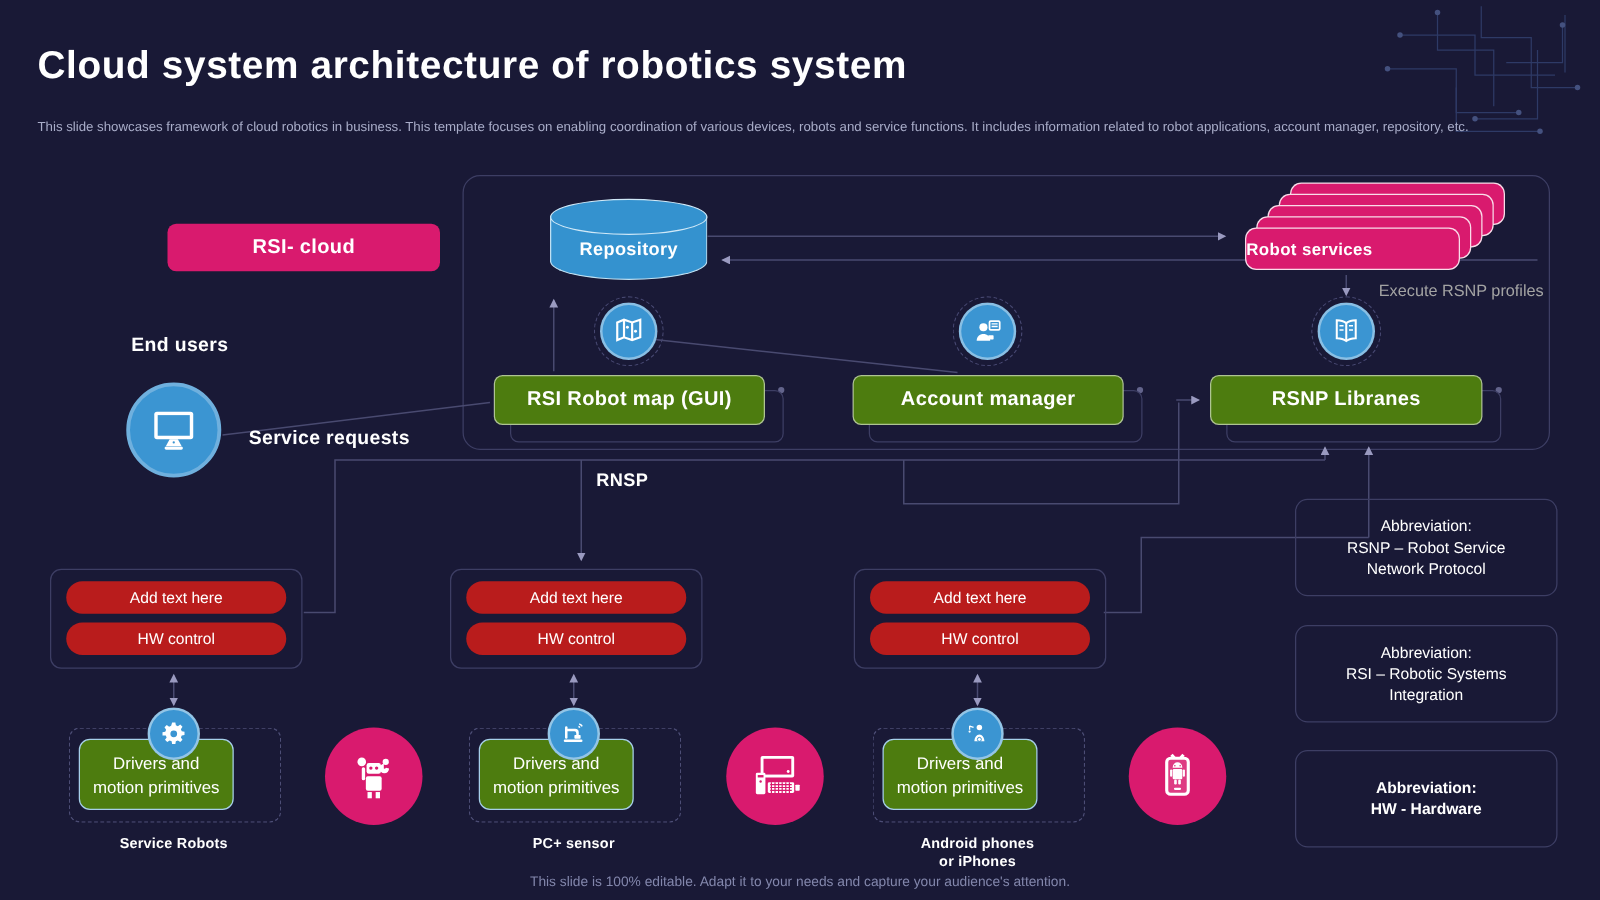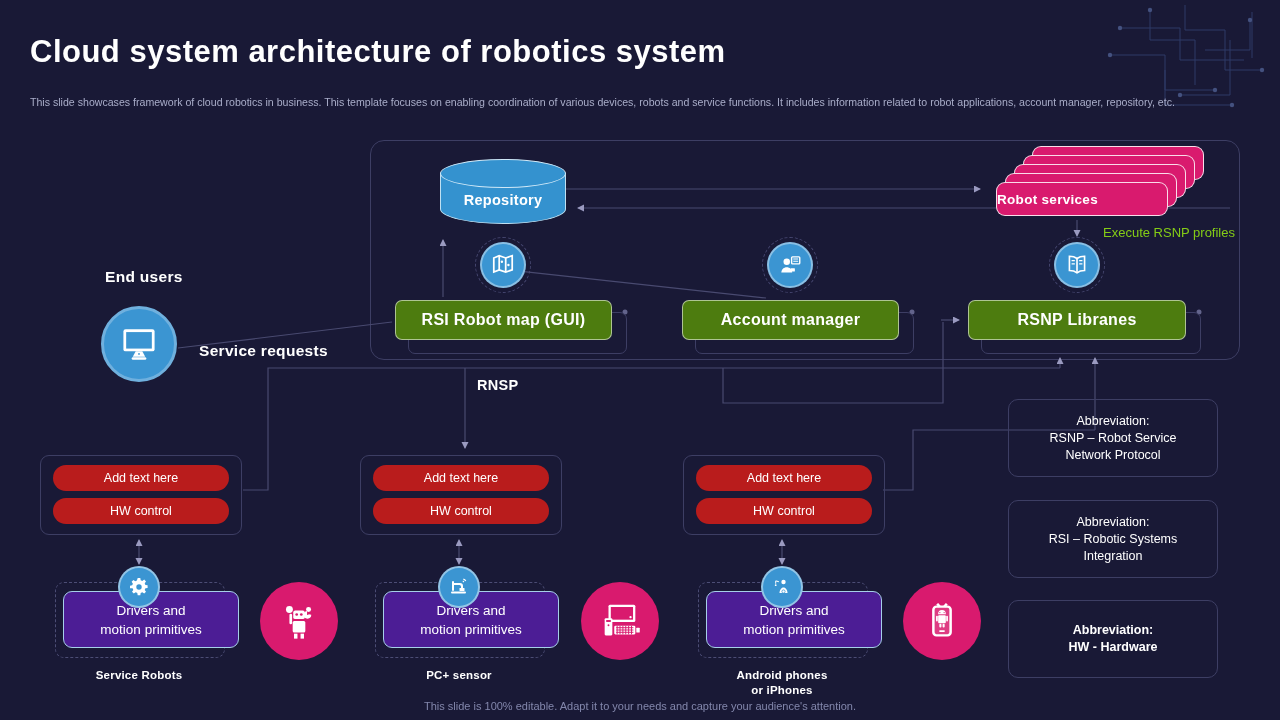--- a/index.html
+++ b/index.html
@@ -32,21 +32,21 @@
             border-radius:0 0 63px 63px / 0 0 15px 15px;box-sizing:border-box;}
   .cyl-top{left:440px;top:159px;width:126px;height:29px;border-radius:50%;background:#3492cf;
            border:1.5px solid #cfe8f7;box-sizing:border-box;}
   .cyl-label{left:440px;top:192px;width:126px;text-align:center;font-size:14.5px;}
 
   
   .stack-card{width:172px;height:34px;background:#d91a6e;border:1.5px solid rgba(255,255,255,.85);
               border-radius:9px;box-sizing:border-box;}
   #rs-front{left:996px;top:182px;font-size:13.5px;display:flex;align-items:center;justify-content:flex-start;}
   #rs1{left:1005px;top:173px;} #rs2{left:1014px;top:164px;} #rs3{left:1023px;top:155px;} #rs4{left:1032px;top:146px;}
-  #exec-label{left:1103px;top:225px;width:150px;font-size:13px;color:#84cc16;}
+  #exec-label{left:1103px;top:225px;width:150px;font-size:13px;color:#a3a3a3;}
 
   
   .ring{border:1.2px dashed #464770;border-radius:50%;padding:4px;}
   .icirc{width:46px;height:46px;border-radius:50%;background:#3b95d2;border:2px solid rgba(255,255,255,.4);
          display:flex;align-items:center;justify-content:center;box-sizing:border-box;}
   #ic-map{left:475px;top:237px;} #ic-account{left:762px;top:237px;} #ic-book{left:1049px;top:237px;}
 
   #end-users{left:105px;top:268px;font-size:15.5px;}
   .monitor-circ{left:101px;top:306px;width:76px;height:76px;border-radius:50%;background:#3b95d2;
                 border:3px solid #6fb0de;display:flex;align-items:center;justify-content:center;box-sizing:border-box;}
@@ -57,35 +57,35 @@
   
   .hw-group{width:200px;height:78px;border:1px solid #3d3e64;border-radius:9px;}
   #hwg1{left:40px;top:455px;} #hwg2{left:360px;top:455px;} #hwg3{left:683px;top:455px;}
   .pill{position:absolute;left:12px;width:176px;height:26px;background:#b91c1c;border-radius:13px;
         display:flex;align-items:center;justify-content:center;font-size:12.5px;}
   .pill.p1{top:9px;} .pill.p2{top:42px;}
 
   
   .dev-dash{width:168px;height:74px;border:1.6px dashed #4c4d75;border-radius:9px;}
   #dd1{left:55px;top:582px;} #dd2{left:375px;top:582px;} #dd3{left:698px;top:582px;}
-  .dev-blue{position:absolute;left:7px;top:8px;width:176px;height:57px;background:#4c1d95;
+  .dev-blue{position:absolute;left:7px;top:8px;width:124px;height:57px;background:#4d7c0f;
             border:1.5px solid #a6cfe9;border-radius:9px;display:flex;flex-direction:column;
             align-items:center;justify-content:center;font-size:13.5px;line-height:19px;box-sizing:border-box;}
   .dev-icirc{width:42px;height:42px;border-radius:50%;background:#3b95d2;border:2px solid rgba(255,255,255,.45);
              display:flex;align-items:center;justify-content:center;box-sizing:border-box;}
   #di1{left:118px;top:566px;} #di2{left:438px;top:566px;} #di3{left:761px;top:566px;}
   .dev-label{width:168px;text-align:center;font-size:11.5px;font-weight:800;letter-spacing:.2px;line-height:15px;}
   #dl1{left:55px;top:668px;} #dl2{left:375px;top:668px;} #dl3{left:698px;top:668px;}
   .side-circ{width:78px;height:78px;border-radius:50%;background:#d91a6e;display:flex;
              align-items:center;justify-content:center;}
   #sc1{left:260px;top:582px;} #sc2{left:581px;top:582px;} #sc3{left:903px;top:582px;}
 
   
   .abbr{width:208px;height:76px;border:1px solid #3d3e64;border-radius:10px;display:flex;flex-direction:column;
-        align-items:center;justify-content:center;font-size:12.5px;line-height:17px;text-align:center;}
+        align-items:center;justify-content:center;font-size:12.5px;line-height:17px;text-align:center;margin-left:28px;}
   #ab1{left:1008px;top:399px;} #ab2{left:1008px;top:500px;} #ab3{left:1008px;top:600px;font-weight:700;}
 
   .footer{left:0;right:0;top:700px;text-align:center;font-size:11px;color:#8387ac;}
 
   svg.layer{position:absolute;left:0;top:0;pointer-events:none;}
 </style>
 </head>
 <body>
 
 <div class="canvas">
@@ -145,20 +145,23 @@
       <line x1="459" y1="540" x2="459" y2="564" marker-start="url(#arrs)" marker-end="url(#arr)"></line>
       <line x1="782" y1="540" x2="782" y2="564" marker-start="url(#arrs)" marker-end="url(#arr)"></line>
     </g>
     <g fill="#63648c">
       <circle cx="625" cy="312" r="2.5"></circle>
         <circle cx="912" cy="312" r="2.5"></circle>
         <circle cx="1199" cy="312" r="2.5"></circle>
     </g>
   </svg>
 
+  <div class="abs pinkbtn gothic" id="rsi-cloud">
+    <span>RSI- cloud</span>
+  </div>
 
   <div class="abs cyl-body"></div>
   <div class="abs cyl-top"></div>
   <div class="abs cyl-label gothic">Repository</div>
 
   <div class="abs stack-card" id="rs4"></div>
   <div class="abs stack-card" id="rs3"></div>
   <div class="abs stack-card" id="rs2"></div>
   <div class="abs stack-card" id="rs1"></div>
   <div class="abs stack-card gothic" id="rs-front">

